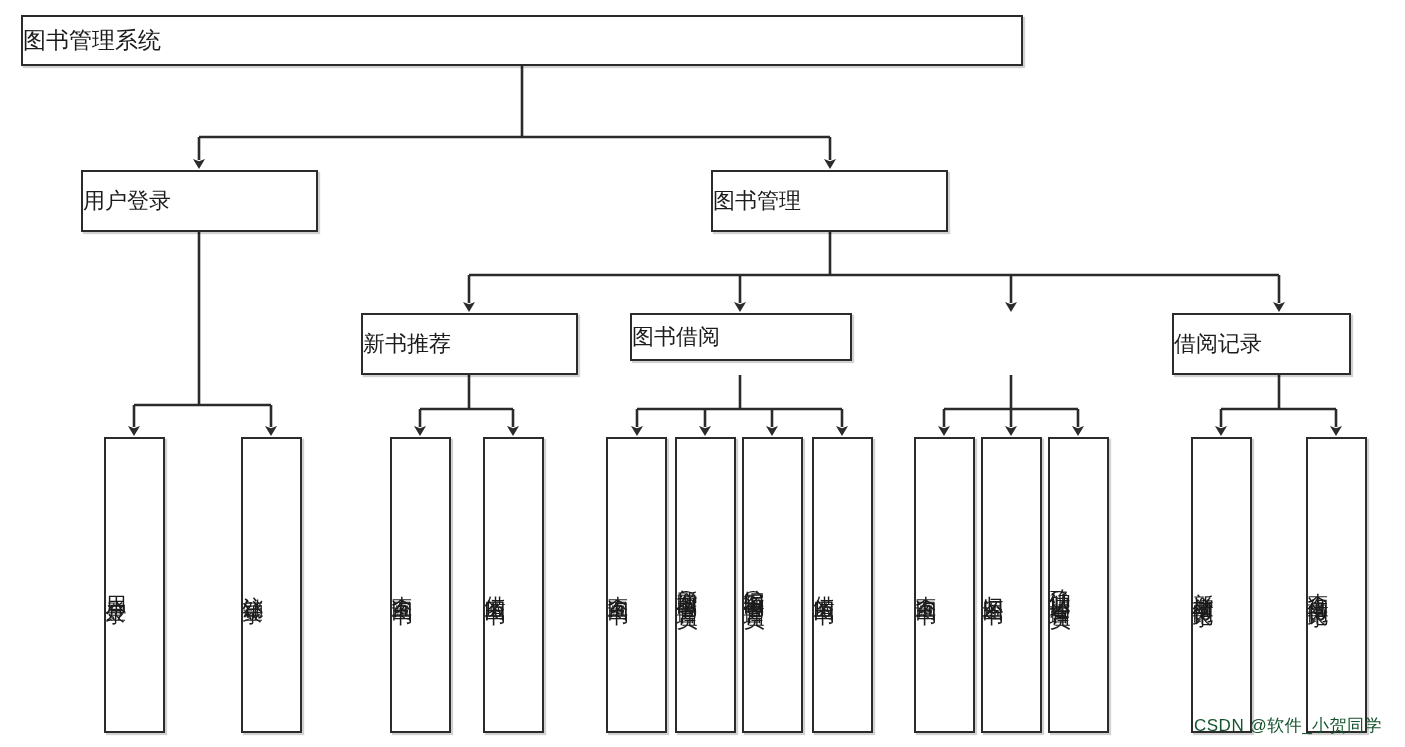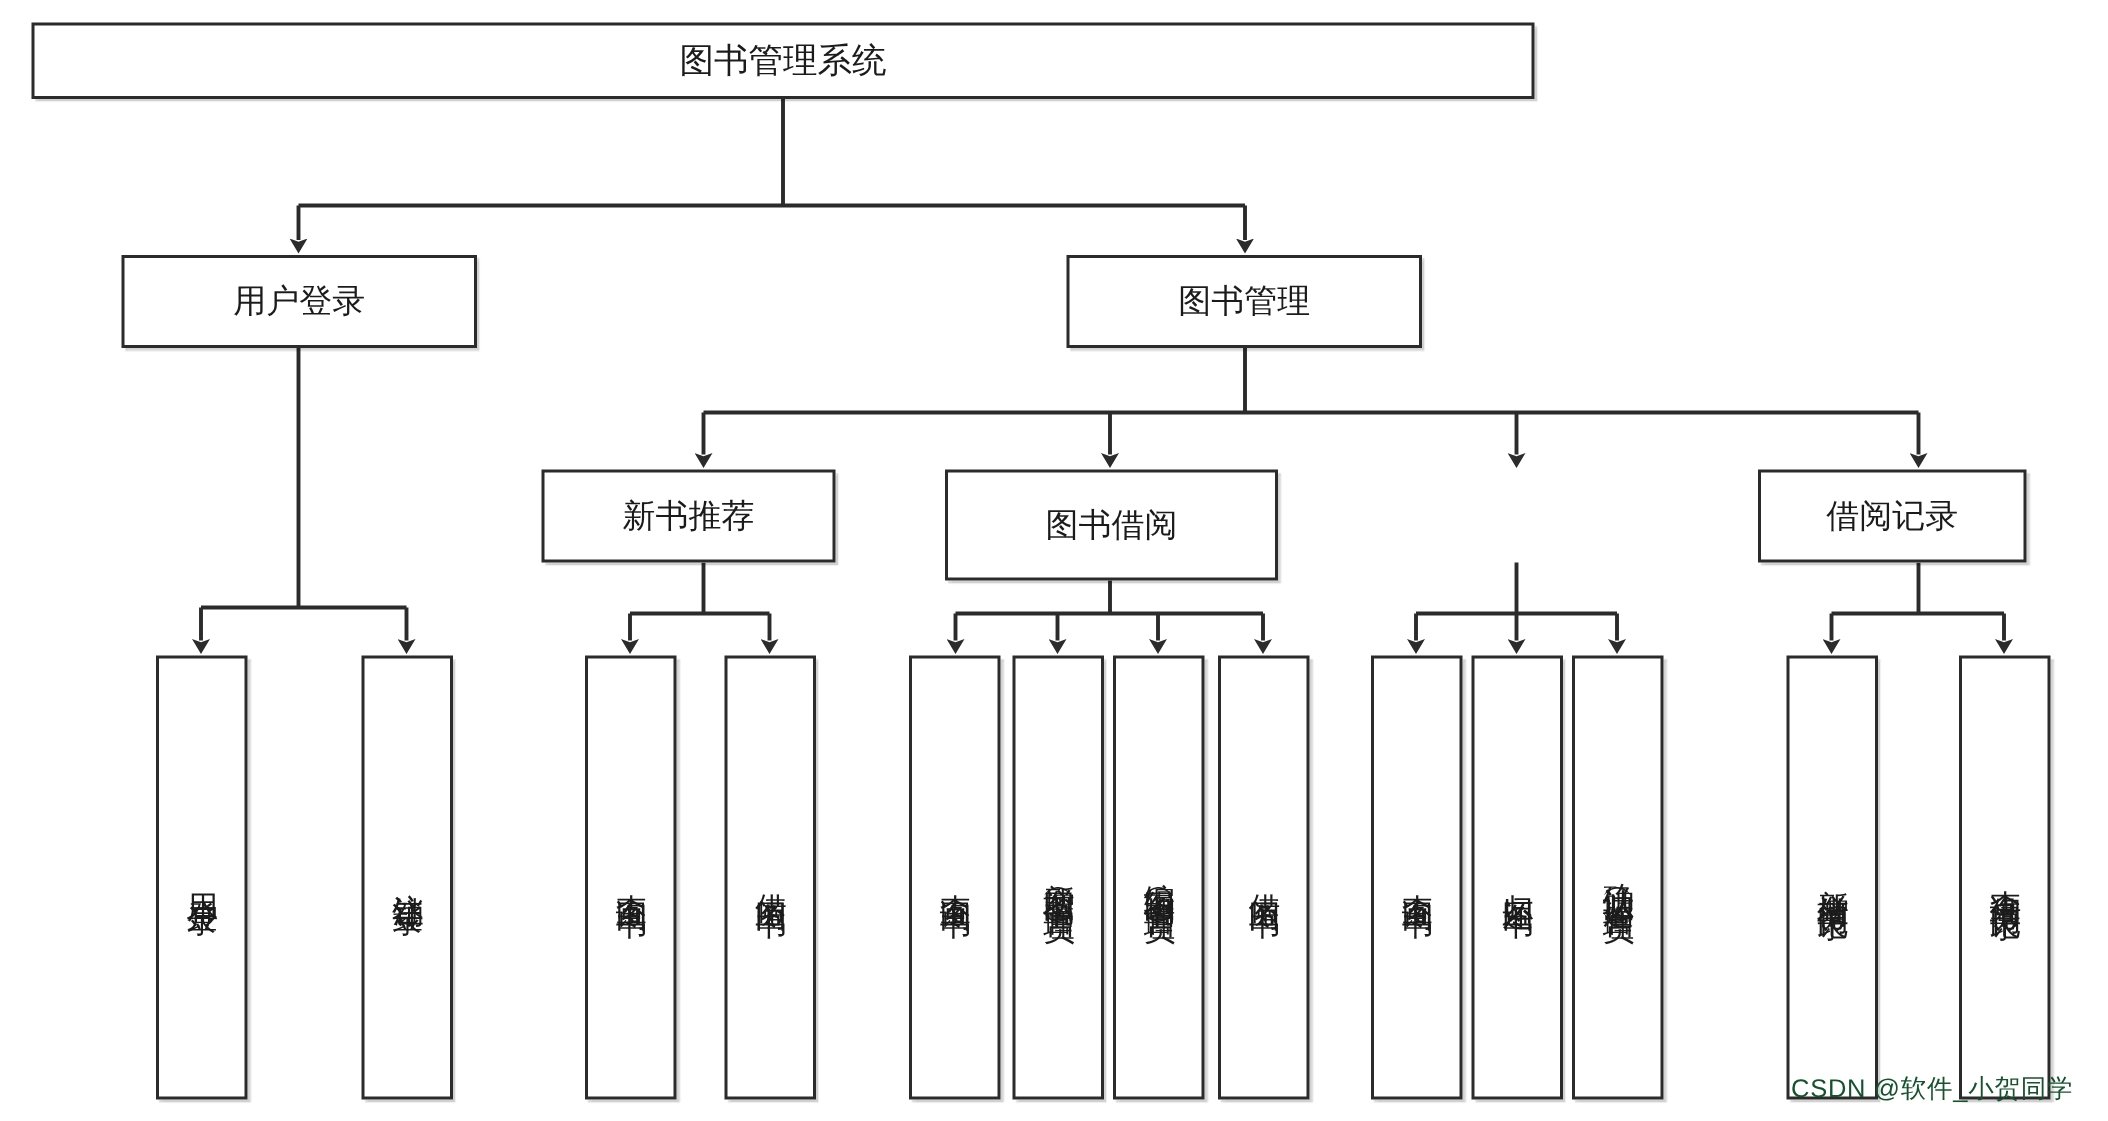--- a/index.html
+++ b/index.html
@@ -25,21 +25,20 @@
     height: 747px;
   }
   .node {
     position: absolute;
     box-sizing: border-box;
     border: 2px solid #2b2b2b;
     background: #ffffff;
     box-shadow: 2px 2px 1px rgba(0,0,0,0.18);
     display: flex;
     align-items: center;
-    justify-content: center;
     color: #1b1b1b;
     z-index: 3;
   }
   .node .lbl {
     display: block;
     text-align: center;
     line-height: 1.12;
     white-space: nowrap;
   }
   .node.horiz .lbl {
@@ -129,24 +128,24 @@
     <span class="lbl">图书管理系统</span>
   </div>
 
   <div class="node horiz" style="left:81px; top:170px; width:237px; height:62px;">
     <span class="lbl">用户登录</span>
   </div>
   <div class="node horiz" style="left:711px; top:170px; width:237px; height:62px;">
     <span class="lbl">图书管理</span>
   </div>
 
-  <div class="node horiz" style="left:361px; top:313px; width:196px; height:62px;">
+  <div class="node horiz" style="left:361px; top:313px; width:217px; height:62px;">
     <span class="lbl">新书推荐</span>
   </div>
-  <div class="node horiz" style="left:630px; top:313px; width:222px; height:74px;">
+  <div class="node horiz" style="left:630px; top:313px; width:222px; height:48px;">
     <span class="lbl">图书借阅</span>
   </div>
   <div class="node horiz" style="left:1172px; top:313px; width:179px; height:62px;">
     <span class="lbl">借阅记录</span>
   </div>
 
   <div class="node vert" style="left:104px; top:437px; width:61px; height:296px;">
     <span class="lbl">用户登录</span>
   </div>
   <div class="node vert" style="left:241px; top:437px; width:61px; height:296px;">

